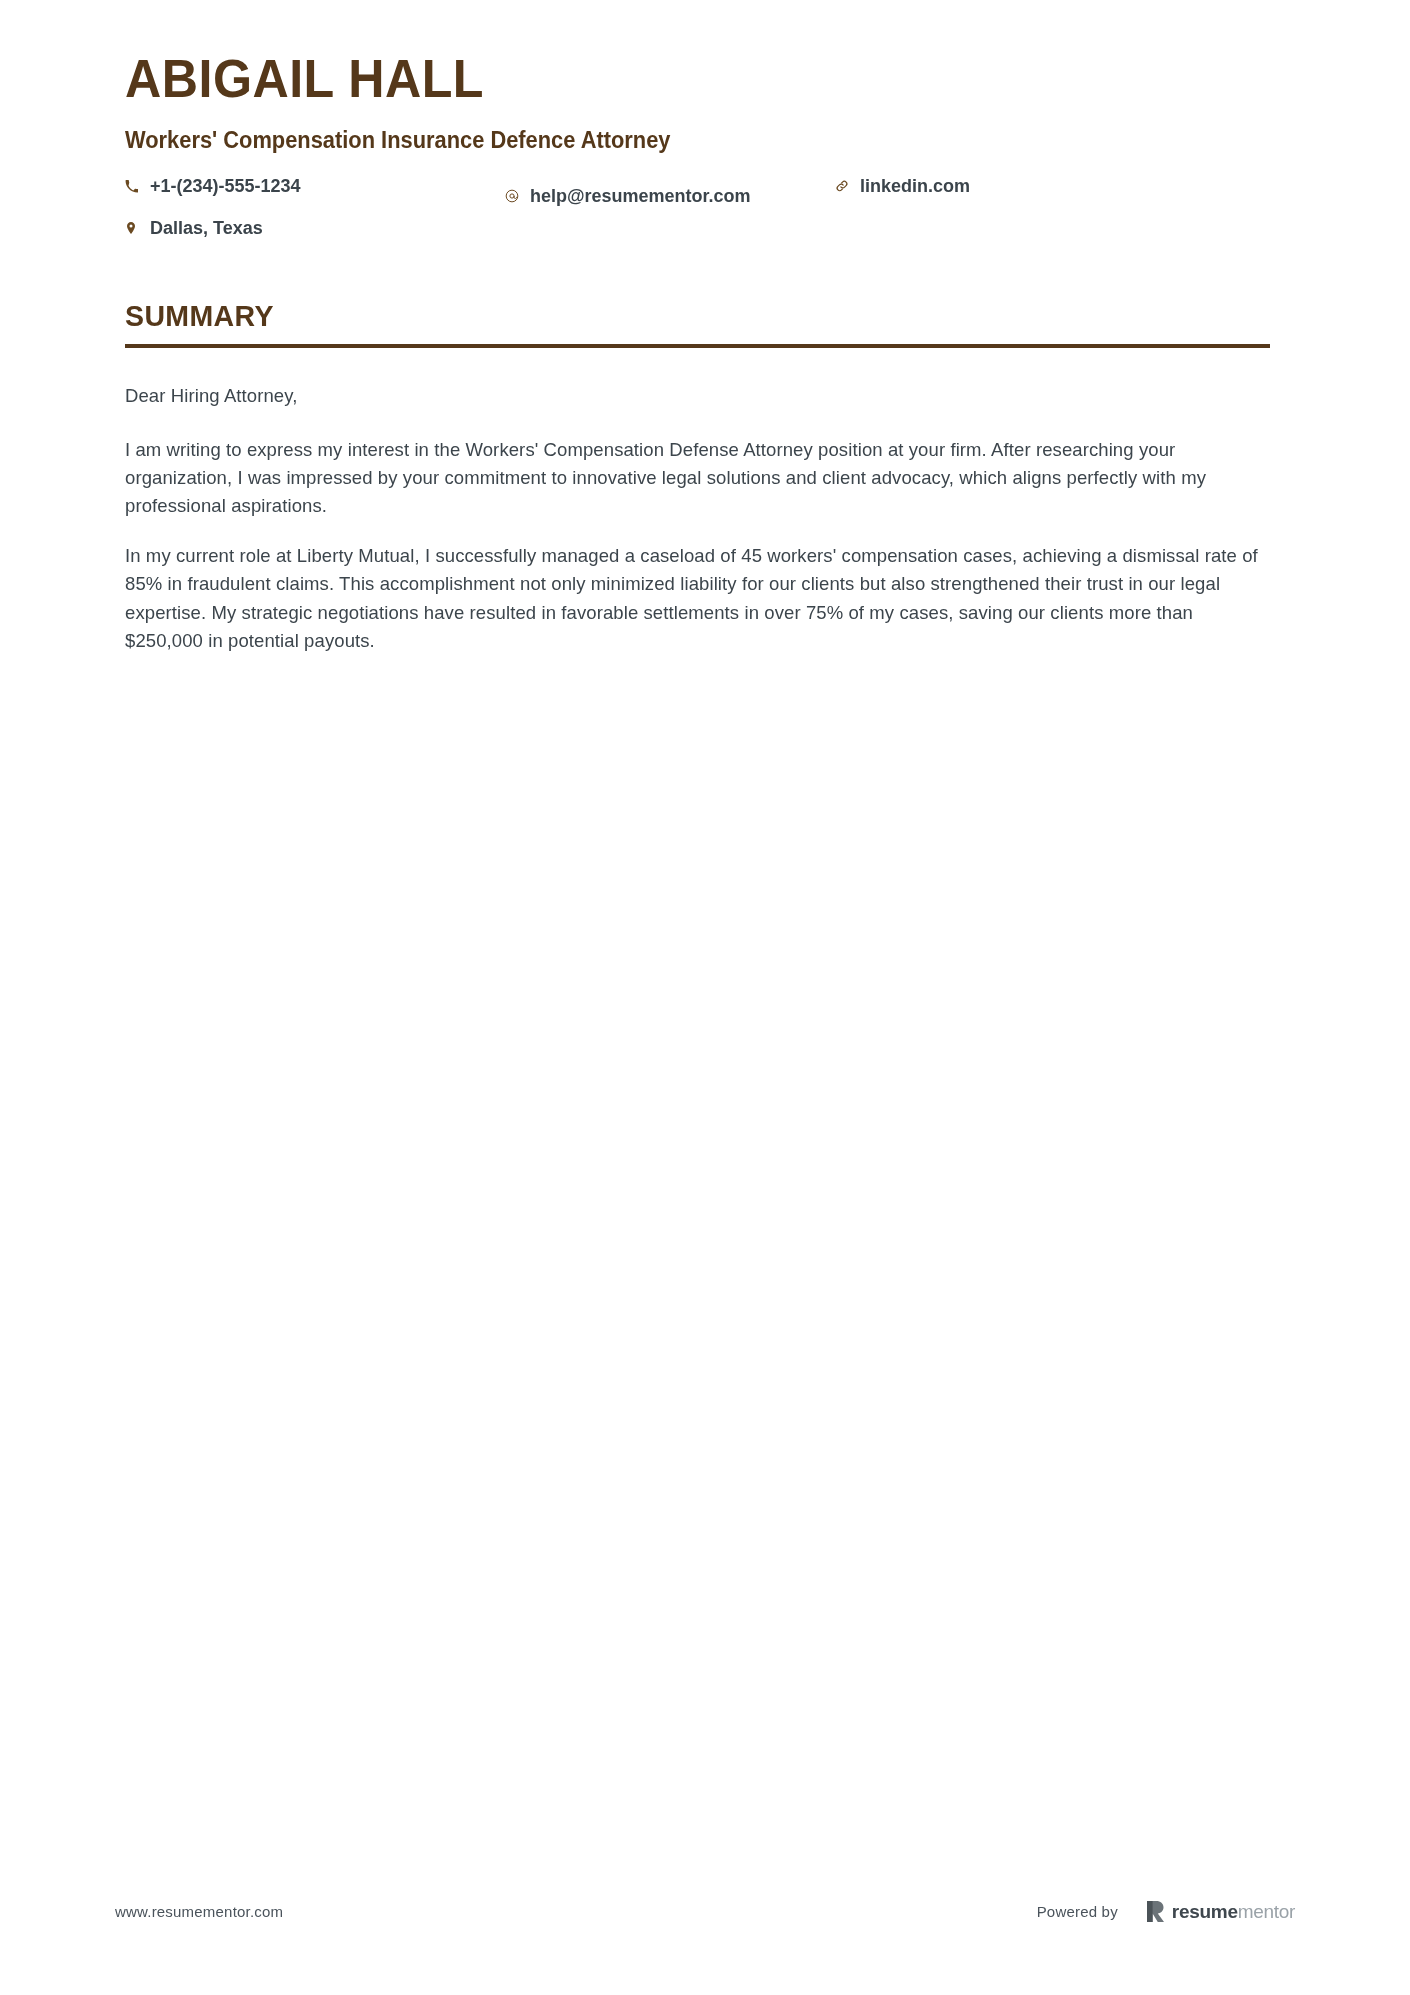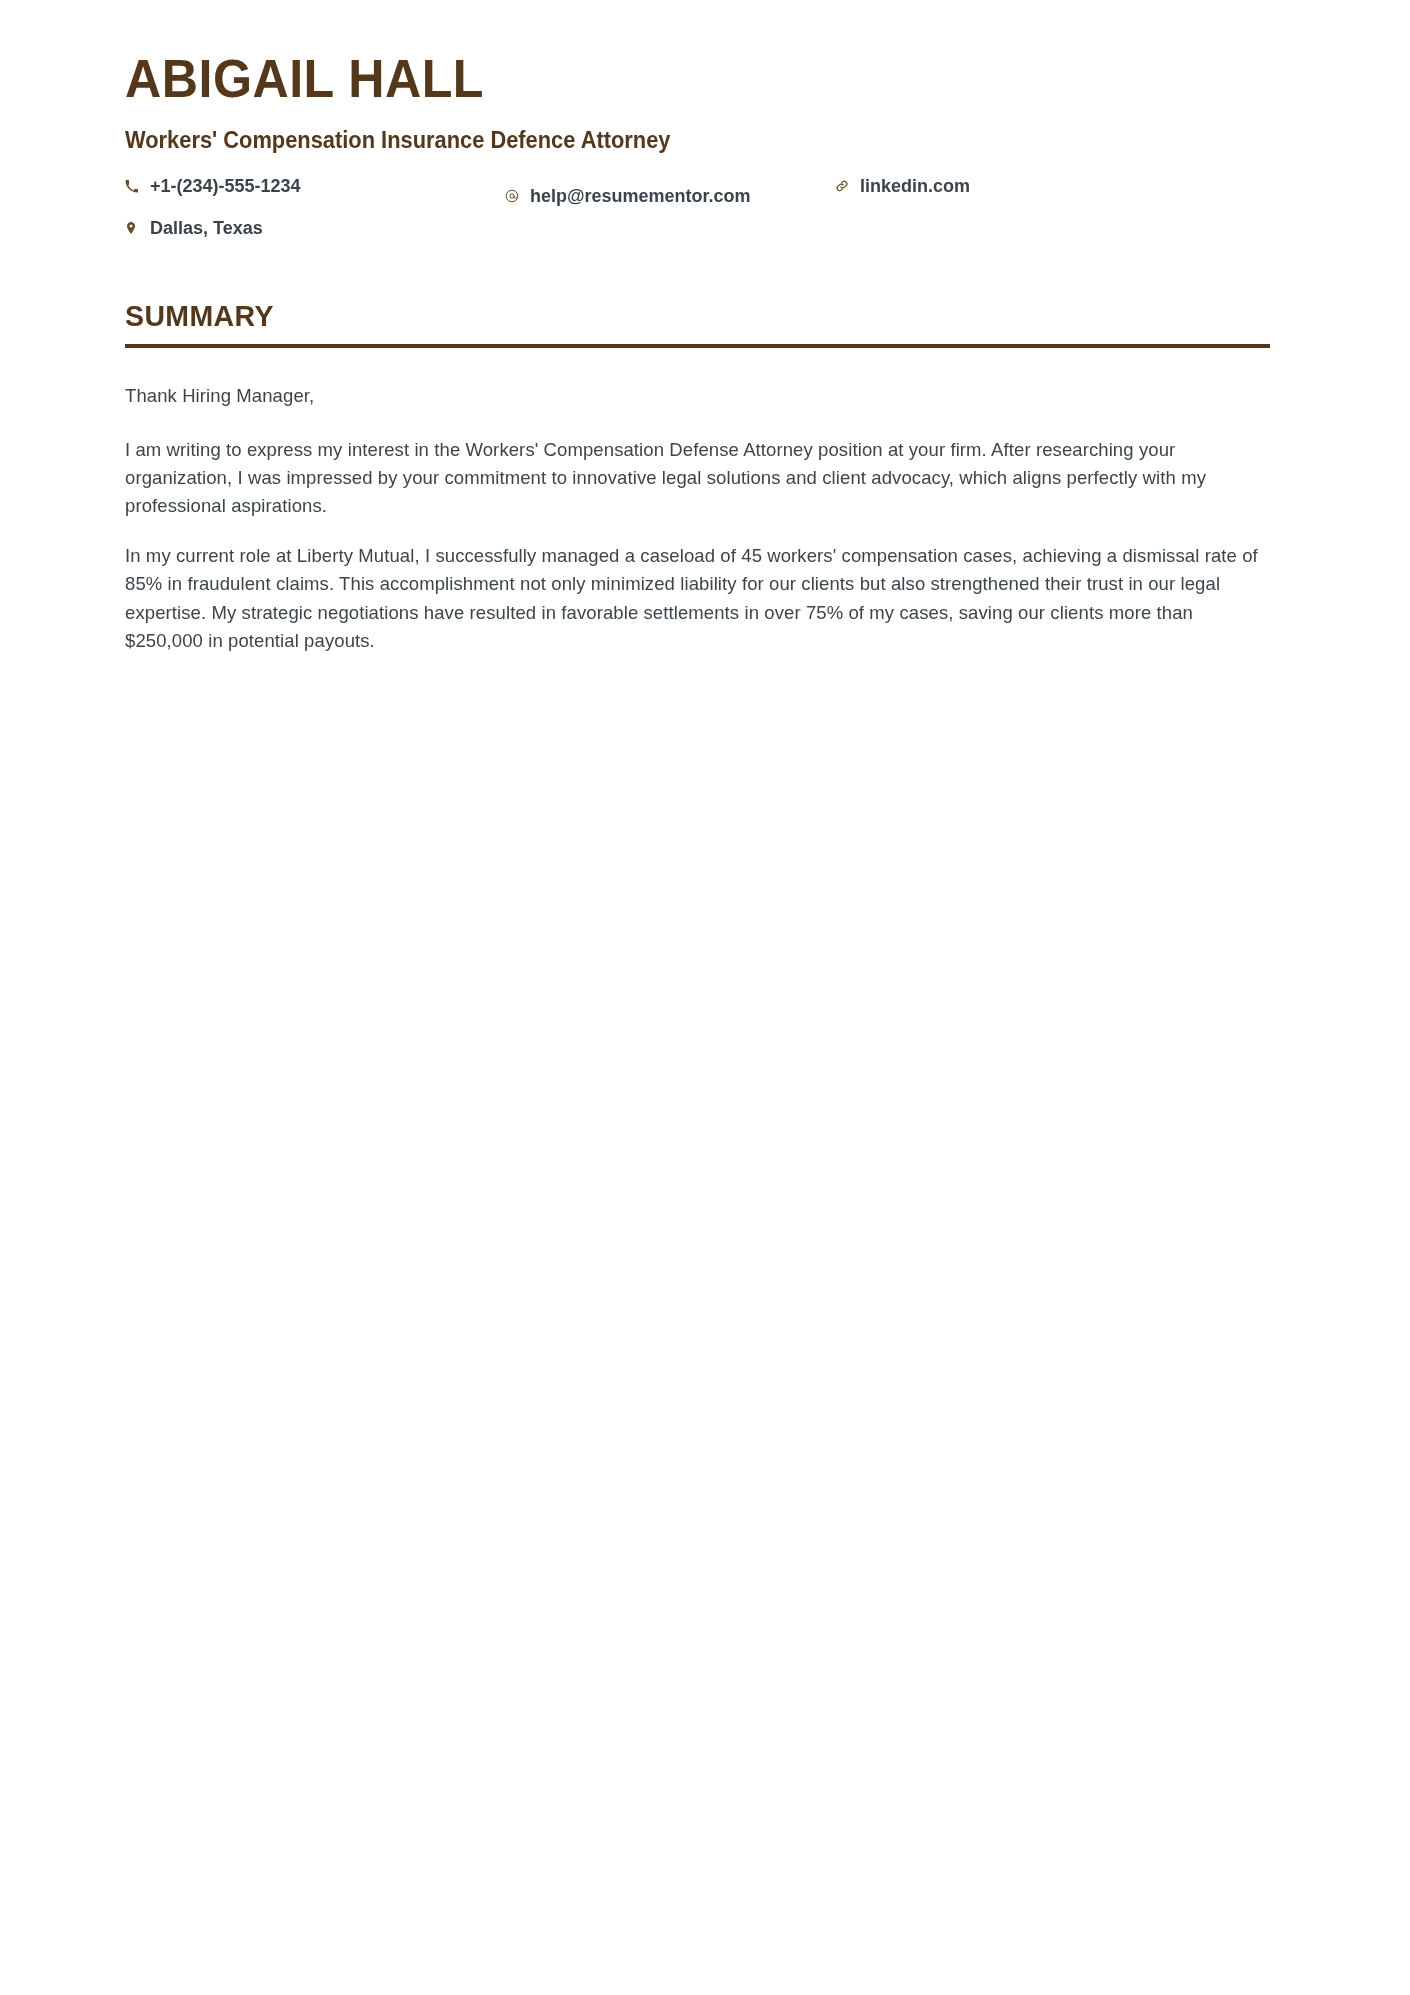--- a/index.html
+++ b/index.html
@@ -228,22 +228,43 @@
       </div>
     </div>
 
     <div class="section">
 
       <h3 class="section-title">SUMMARY</h3>
 
       <div class="section-rule"></div>
 
       <div class="body-text">
-        <p class="greeting">Thank Hiring Manager,</p>
+        <p class="greeting">Dear Hiring Attorney,</p>
         <p>I am writing to express my interest in the Workers' Compensation Defense Attorney position at your firm. After researching your organization, I was impressed by your commitment to innovative legal solutions and client advocacy, which aligns perfectly with my professional aspirations.</p>
         <p>In my current role at Liberty Mutual, I successfully managed a caseload of 45 workers' compensation cases, achieving a dismissal rate of 85% in fraudulent claims. This accomplishment not only minimized liability for our clients but also strengthened their trust in our legal expertise. My strategic negotiations have resulted in favorable settlements in over 75% of my cases, saving our clients more than $250,000 in potential payouts.</p>
       </div>
     </div>
 
   </div>
 
+  <div class="footer">
+
+    <div class="footer-url">www.resumementor.com</div>
+
+    <div class="footer-right">
+      <div class="powered-by">Powered by</div>
+
+      <div class="brand">
+        <span class="brand-mark">
+          <svg width="19" height="23" viewBox="0 0 19 23" fill="none">
+            <path d="M1 1h9.3c4.2 0 7.2 2.6 7.2 6.3 0 3.3-2.3 5.7-5.7 6.2L18 22h-6.2L6.6 13.6V22H1V1z" fill="#6b7378"></path>
+            <path d="M1 1h5.6v21H1V1z" fill="#4b5358"></path>
+          </svg>
+        </span>
+        <span class="brand-text">
+          <span class="brand-strong">resume</span><span class="brand-light">mentor</span>
+        </span>
+      </div>
+    </div>
+
+  </div>
 
 </div>
 
 </body></html>

